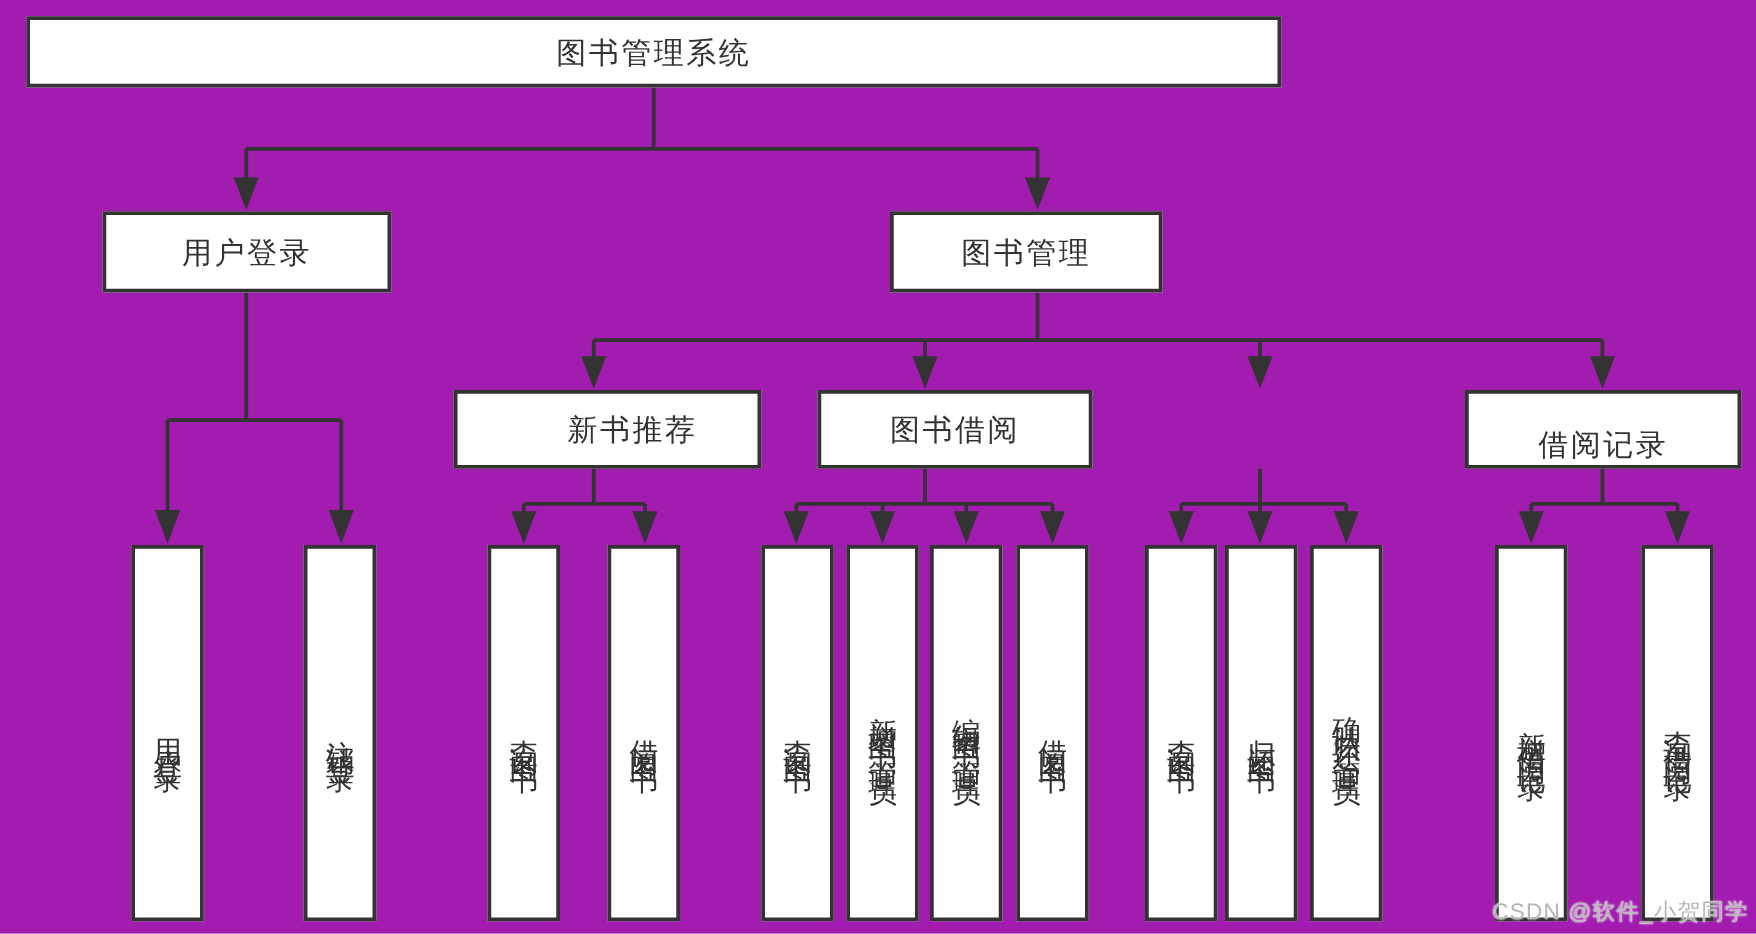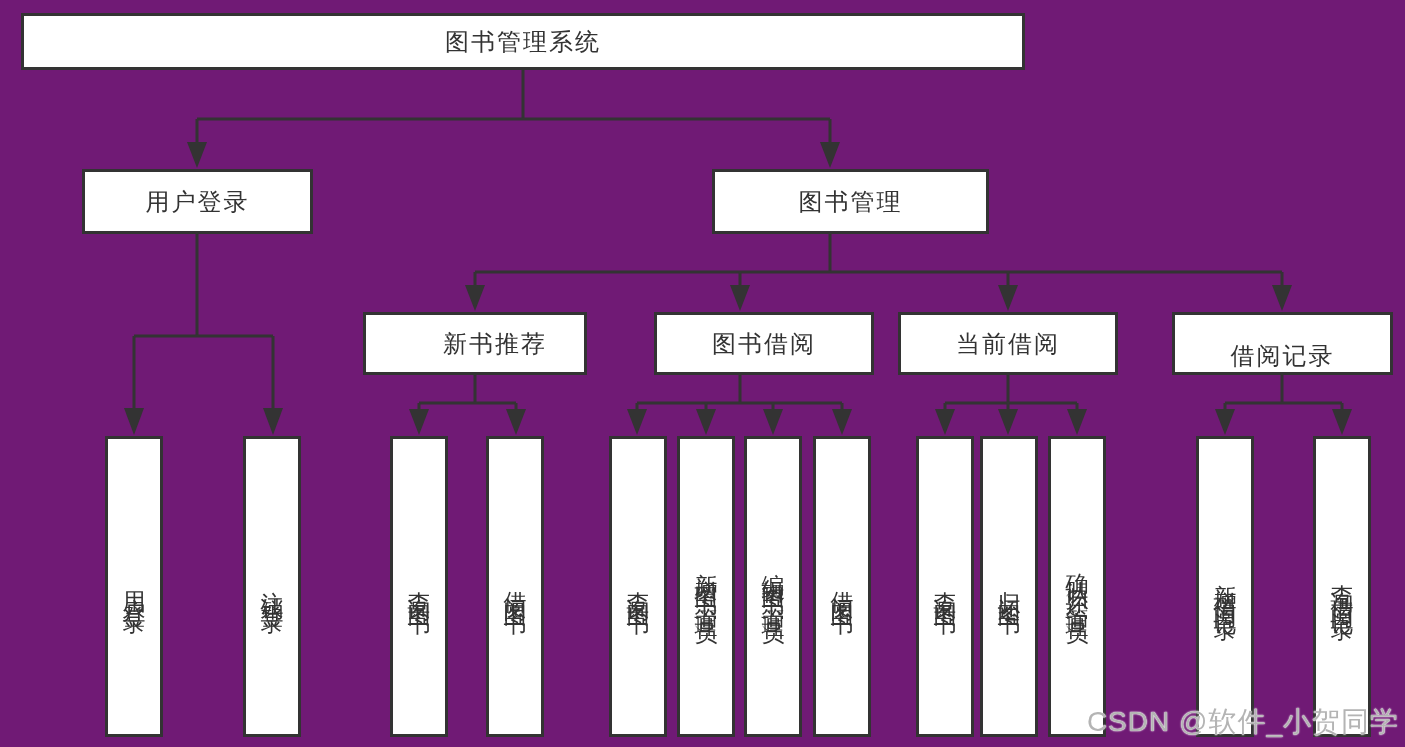--- a/index.html
+++ b/index.html
@@ -1,19 +1,19 @@
 <!DOCTYPE html>
 <html><head>
 <meta charset="utf-8">
 <style>
   html,body{margin:0;padding:0;background:#fff;}
   .stage{
     position:relative;
     width:1405px;height:747px;
-    background:#701a75;
+    background:#a21caf;
     font-family:"Liberation Sans",sans-serif;
     overflow:hidden;
   }
   .wires{position:absolute;left:0;top:0;z-index:1;}
   .wires path{stroke:#333;stroke-width:3;fill:none;}
   .wires polygon{fill:#333;stroke:none;}
   .node{
     position:absolute;
     box-sizing:border-box;
     background:#fff;
@@ -27,35 +27,35 @@
     writing-mode:vertical-rl;
     text-orientation:mixed;
     font-size:23px;
     letter-spacing:7px;
     line-height:1;
     white-space:nowrap;
   }
   
   .n-root{left:21px;top:13px;width:1004px;height:57px;}
   .n-login{left:82px;top:169px;width:231px;height:65px;}
-  .n-mgmt{left:712px;top:169px;width:277px;height:65px;}
-  .n-newbook{left:363px;top:312px;width:224px;height:63px;padding-left:40px;}
+  .n-mgmt{left:712px;top:169px;width:218px;height:65px;}
+  .n-newbook{left:363px;top:312px;width:246px;height:63px;padding-left:40px;}
   .n-bookborrow{left:630px;top:312px;width:220px;height:63px;margin-left:24px;}
   .n-curborrow{left:898px;top:312px;width:220px;height:63px;}
   .n-record{left:1172px;top:312px;width:221px;height:63px;align-items:flex-end;}
   .leaf{top:436px;width:58px;height:301px;}
   .n-l1{left:105px;} .n-l2{left:243px;}
   .n-l3{left:390px;} .n-l4{left:486px;}
   .n-l5{left:609px;} .n-l6{left:677px;} .n-l7{left:744px;} .n-l8{left:813px;}
   .n-l9{left:916px;} .n-l10{left:980px;} .n-l11{left:1048px;}
   .n-l12{left:1196px;} .n-l13{left:1313px;}
   .watermark{
     position:absolute;
     right:6px;bottom:6px;
-    font-size:28px;
+    font-size:18px;
     color:#b4b4b4;
     text-shadow:0 0 2px #fff,0 0 1px #fff;
     z-index:3;
     letter-spacing:1px;
   }
 </style>
 </head>
 <body>
 
 <div class="stage">
@@ -146,23 +146,20 @@
   <div class="node hbox n-mgmt">
     <span>图书管理</span>
   </div>
 
   <div class="node hbox n-newbook">
     <span>新书推荐</span>
   </div>
   <div class="node hbox n-bookborrow">
     <span>图书借阅</span>
   </div>
-  <div class="node hbox n-curborrow">
-    <span>当前借阅</span>
-  </div>
   <div class="node hbox n-record">
     <span>借阅记录</span>
   </div>
 
   <div class="node vbox leaf n-l1">
     <span>用户登录</span>
   </div>
   <div class="node vbox leaf n-l2">
     <span>注销登录</span>
   </div>

